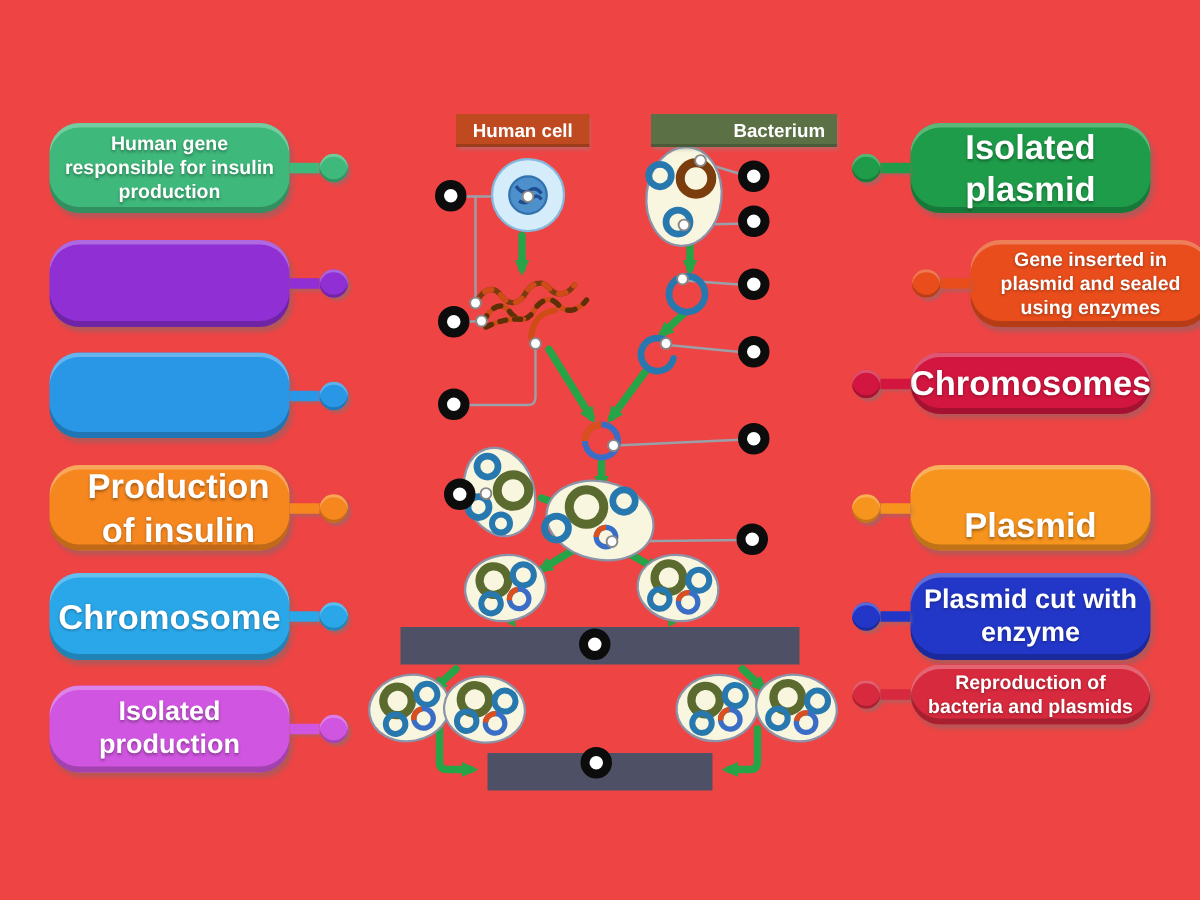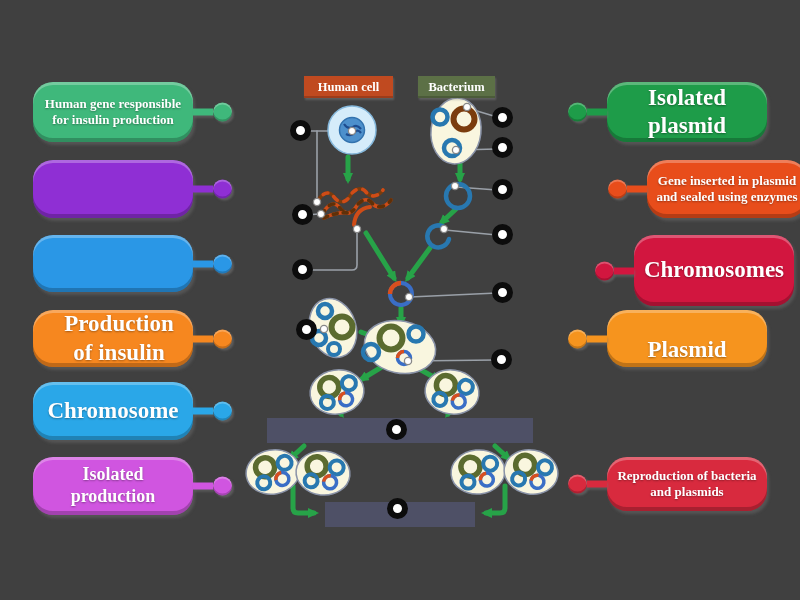--- a/index.html
+++ b/index.html
@@ -1,17 +1,17 @@
 <!DOCTYPE html>
 <html><head>
 <meta charset="utf-8">
 <style>
   html,body{margin:0;padding:0;background:#fff;}
-  #stage{position:relative;width:800px;height:600px;background:#404040;overflow:hidden;
-         font-family:Liberation Serif, serif;}
+  #stage{position:relative;width:800px;height:600px;background:#ef4444;overflow:hidden;
+         font-family:Liberation Sans, sans-serif;}
   svg{position:absolute;left:0;top:0;}
 
   
   .label{position:absolute;width:160px;box-sizing:border-box;display:flex;align-items:center;
          justify-content:center;text-align:center;color:#fff;font-weight:bold;line-height:1.22;
          padding:3px 7px;border-radius:20px;background:var(--c);
          box-shadow:inset 0 3px 0 rgba(255,255,255,.28), inset 0 -4px 0 rgba(0,0,0,.22),
                     2px 3px 3px rgba(110,110,110,.45);
          text-shadow:0 1px 2px rgba(0,0,0,.35);cursor:grab;}
   .lbl-sm{font-size:13px;}
@@ -161,21 +161,21 @@
         <circle cx="455" cy="186" r="3.6"></circle>
       <circle cx="444" cy="229" r="3.6"></circle>
         <circle cx="409" cy="297" r="3.6"></circle>
       <circle cx="408" cy="361" r="3.6"></circle>
     </g>
   </svg>
 
   <div class="hdr" style="left: 304px; top: 76px; width: 89px; --c: #c04a20;">
     <span>Human cell</span>
   </div>
-  <div class="hdr" style="left: 418px; top: 76px; width: 77px; --c: #5c7046;">
+  <div class="hdr" style="left: 434px; top: 76px; width: 77px; padding-left: 47px; --c: #5c7046;">
     <span>Bacterium</span>
   </div>
 
   <div class="label lbl-sm" style="left: 33px; top: 82px; height: 60px; --c: #3fb87b;">
     <span>Human gene responsible for insulin production</span>
     <span class="pin pin-right">
         <span class="stem"></span>
         <span class="dot"></span>
       </span>
   </div>
@@ -220,35 +220,42 @@
         <span class="dot"></span>
       </span>
   </div>
   <div class="label lbl-sm" style="left: 607px; top: 160px; height: 58px; margin-left: 40px; --c: #e84d1b;">
     <span>Gene inserted in plasmid and sealed using enzymes</span>
     <span class="pin pin-left">
         <span class="stem"></span>
         <span class="dot"></span>
       </span>
   </div>
-  <div class="label lbl-lg" style="left: 607px; top: 235px; height: 71px; margin-left: 27px; --c: #d2163f;">
+  <div class="label lbl-lg" style="left: 607px; top: 235px; height: 41px; --c: #d2163f;">
     <span>Chromosomes</span>
     <span class="pin pin-left">
         <span class="stem"></span>
         <span class="dot"></span>
       </span>
   </div>
   <div class="label lbl-lg" style="left: 607px; top: 310px; height: 57px; align-items: flex-end; --c: #f6941e;">
     <span>Plasmid</span>
     <span class="pin pin-left">
         <span class="stem"></span>
         <span class="dot"></span>
       </span>
   </div>
-  <div class="label lbl-sm" style="left: 607px; top: 457px; height: 54px; --c: #d82a3e;">
+  <div class="label lbl-md" style="left: 607px; top: 382px; height: 58px; --c: #2237c8;">
+    <span>Plasmid cut with enzyme</span>
+    <span class="pin pin-left">
+        <span class="stem"></span>
+        <span class="dot"></span>
+      </span>
+  </div>
+  <div class="label lbl-sm" style="left: 607px; top: 443px; height: 40px; --c: #d82a3e;">
     <span>Reproduction of bacteria and plasmids</span>
     <span class="pin pin-left">
         <span class="stem"></span>
         <span class="dot"></span>
       </span>
   </div>
 
   <div class="target" style="left:290px;top:120px"></div>
   <div class="target" style="left:292px;top:204px"></div>
   <div class="target" style="left:292px;top:259px"></div>

